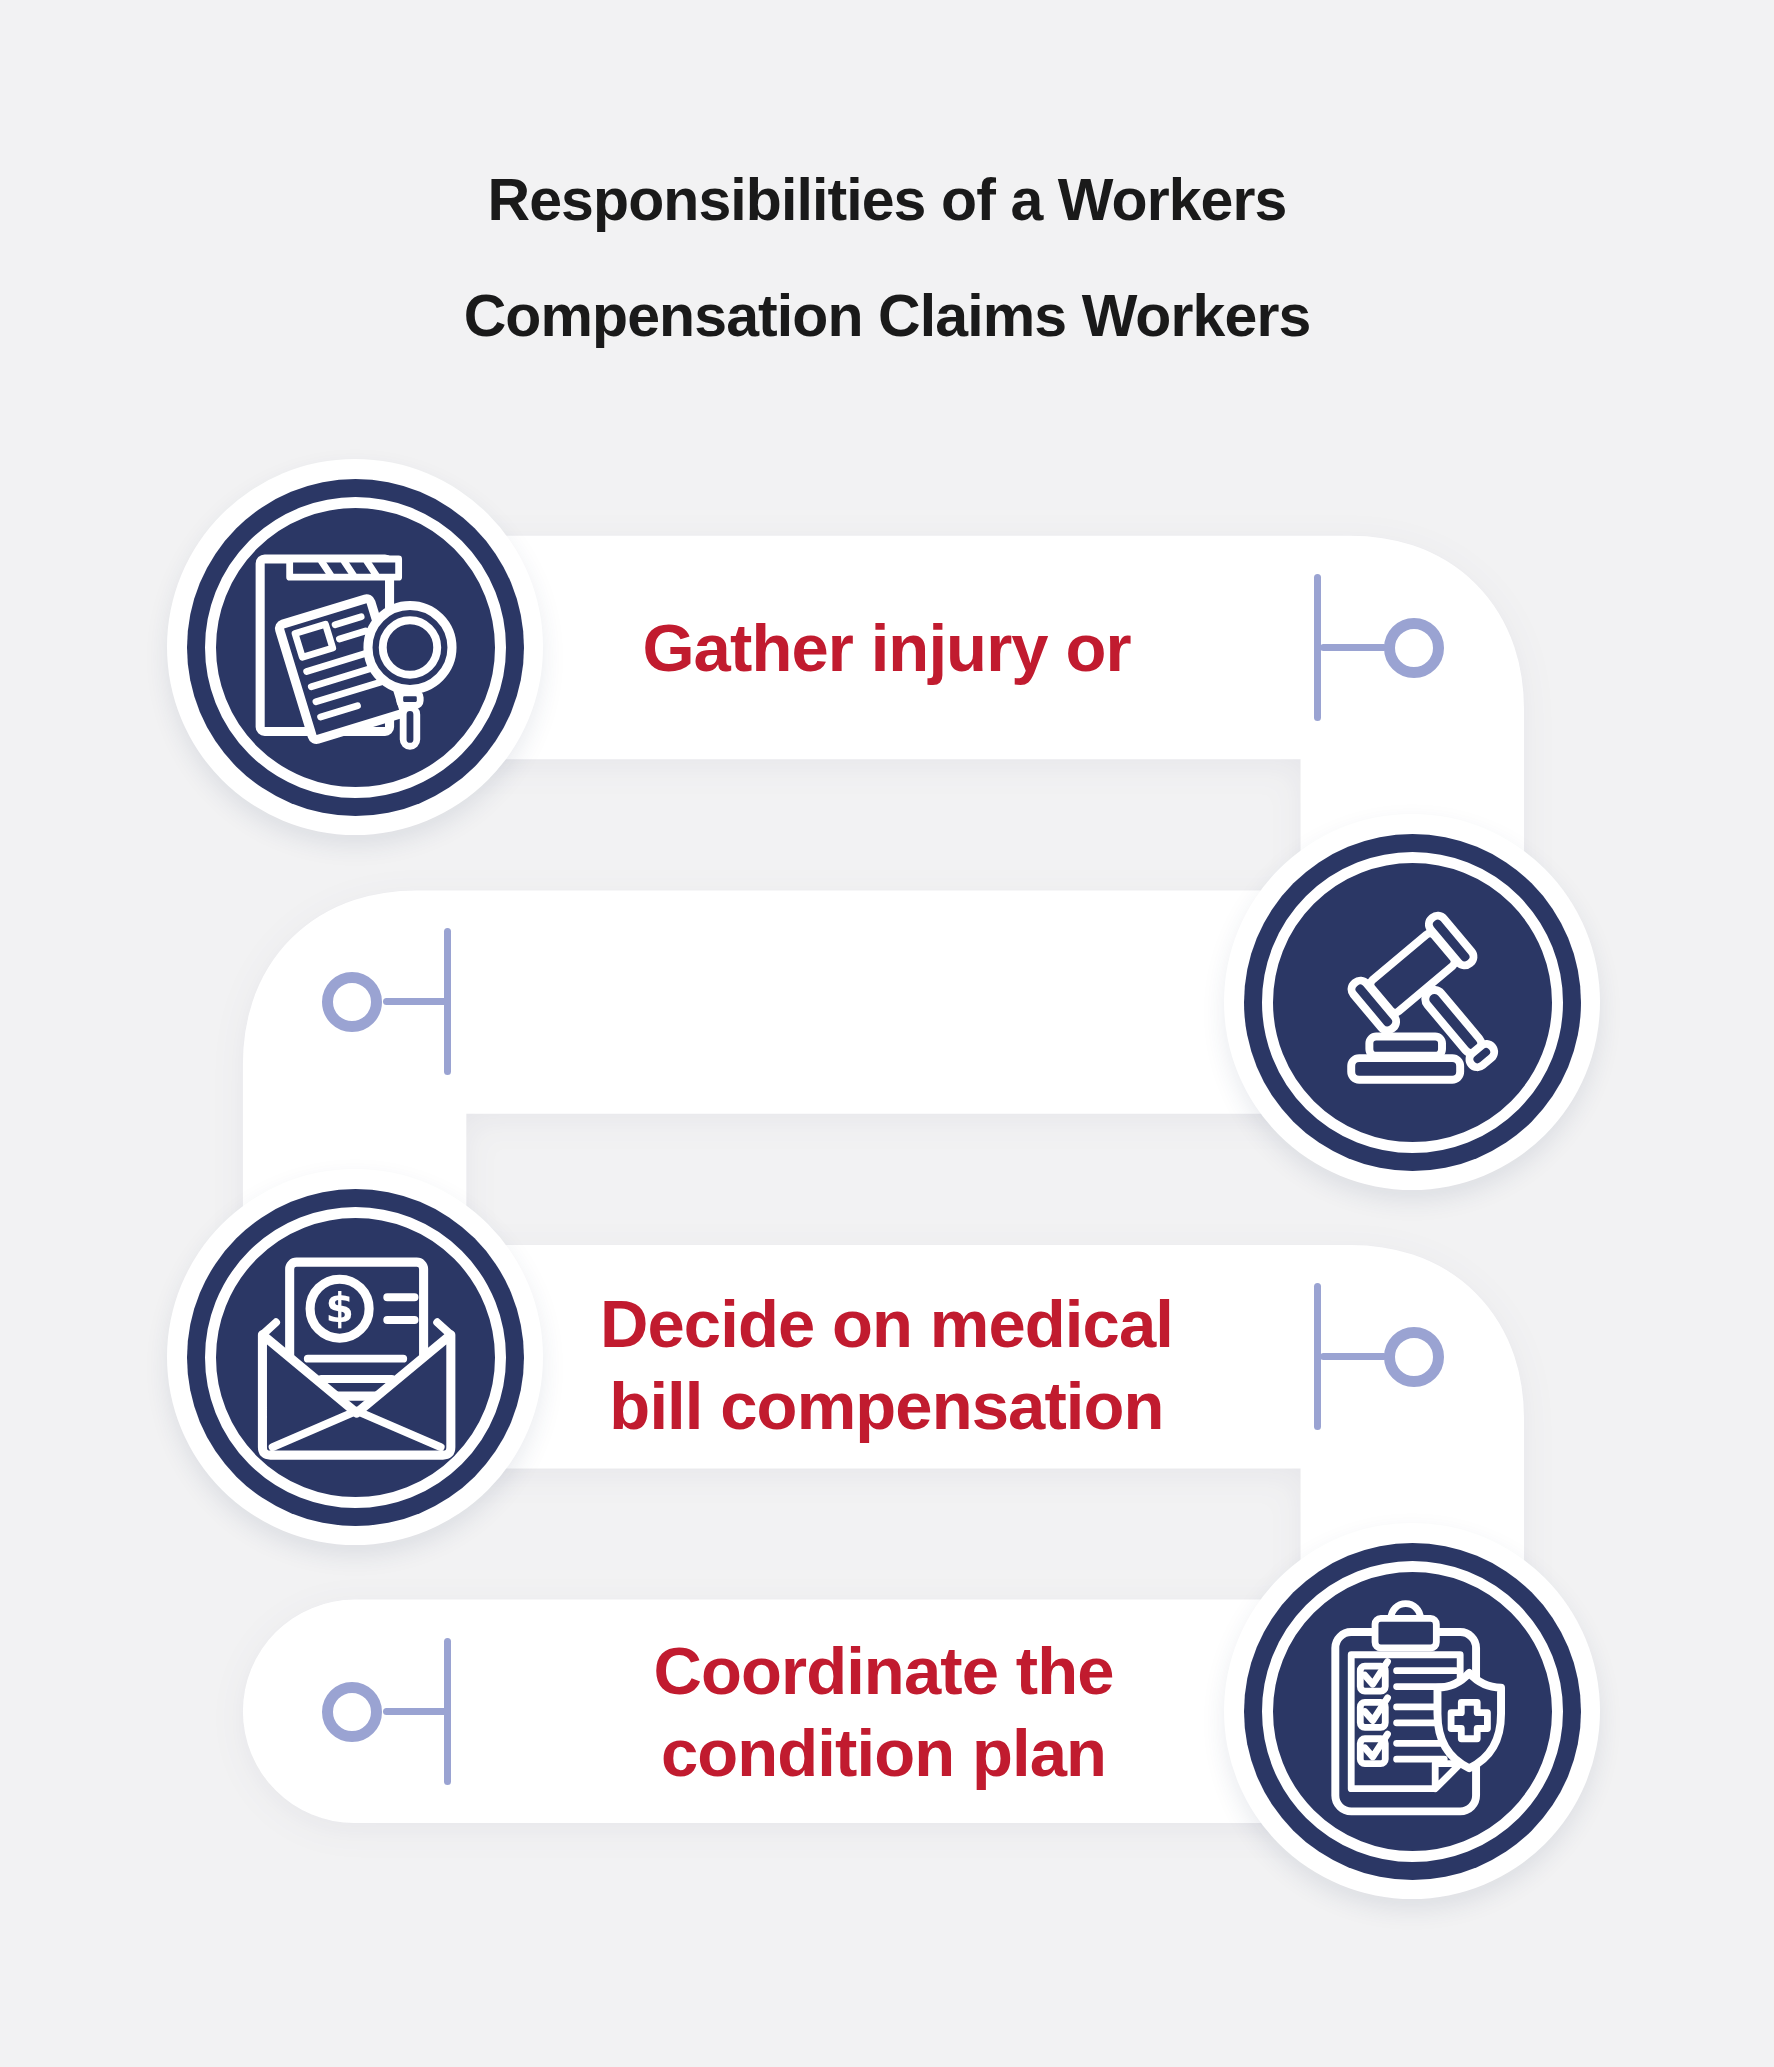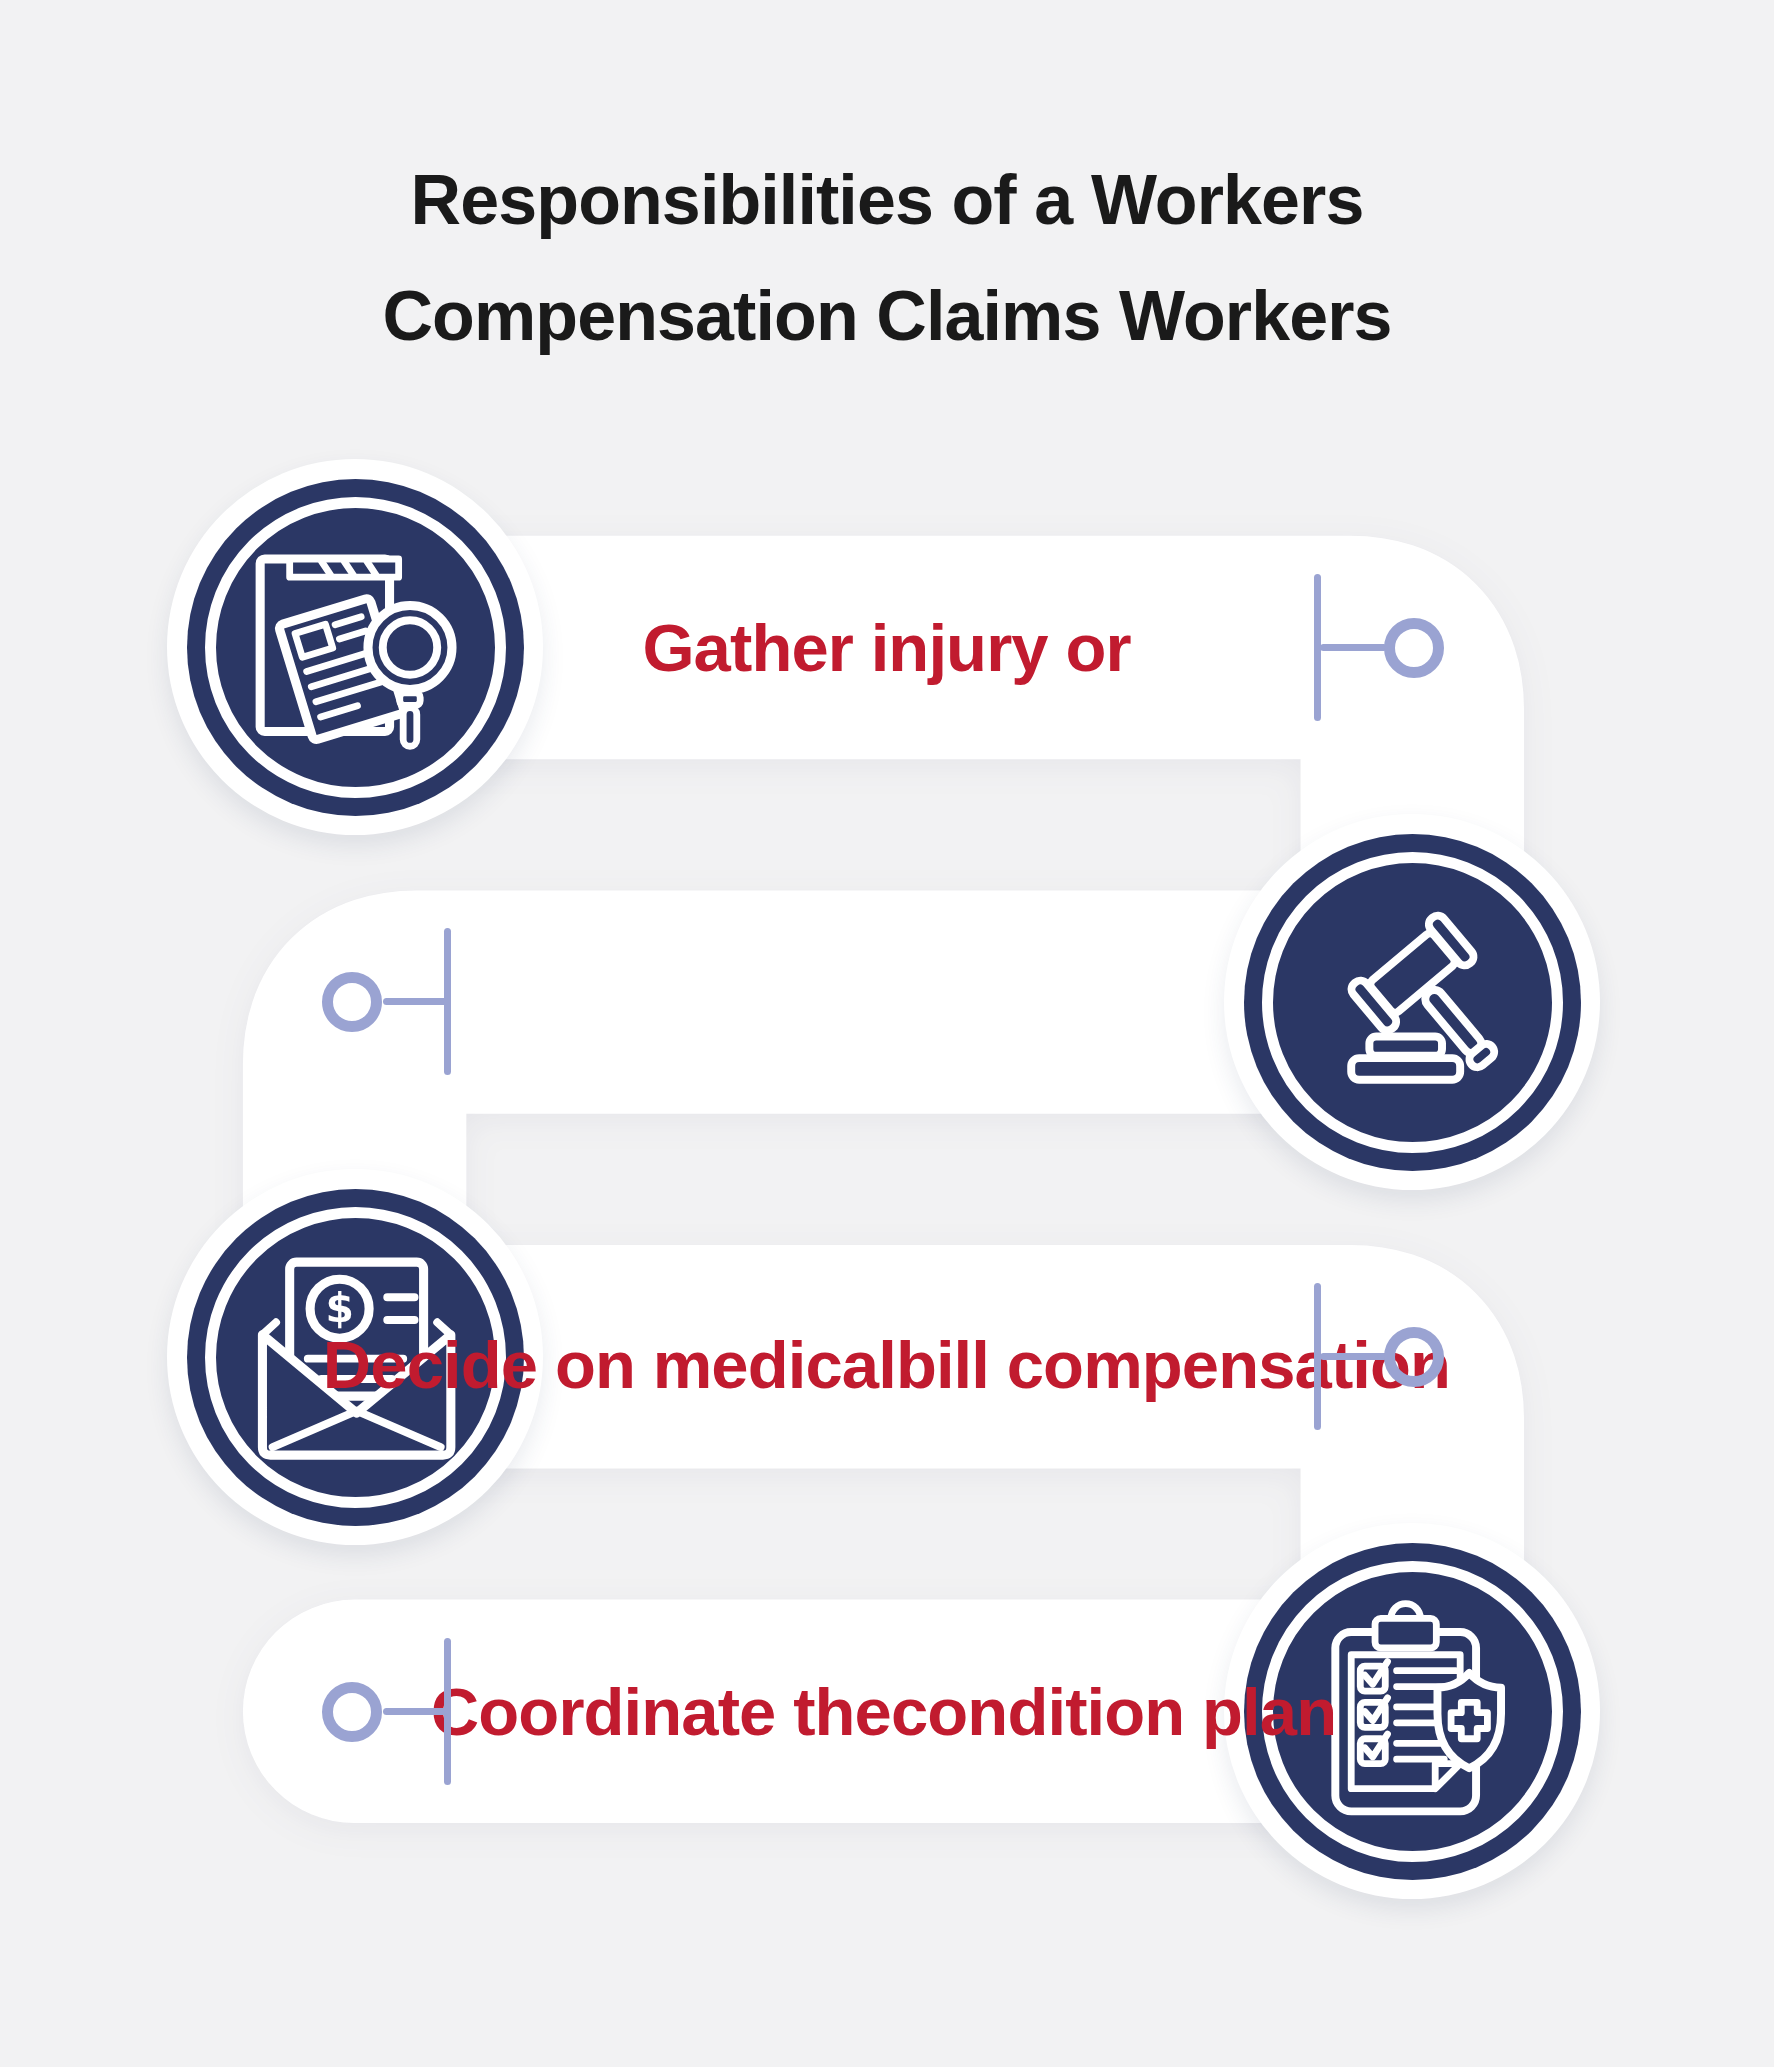--- a/index.html
+++ b/index.html
@@ -9,21 +9,21 @@
     width:1774px; height:2068px;
     background:#f2f2f3;
     overflow:hidden;
     font-family:"Liberation Sans", sans-serif;
   }
   
   .title {
     position:absolute; top:142px; left:0; width:1774px;
     text-align:center;
     color:#1a1a1a;
-    font-size:70px; line-height:116px; font-weight:bold;
+    font-size:59px; line-height:116px; font-weight:bold;
     letter-spacing:-0.9px;
   }
   
   .snake { position:absolute; top:0; left:0; filter:drop-shadow(0 7px 16px rgba(43,55,101,.06)); }
   .snake path { fill:none; stroke:#ffffff; stroke-width:252; stroke-linecap:round; stroke-linejoin:round; }
   
   .icon-badge {
     position:absolute; width:376px; height:376px; border-radius:50%;
     background:#ffffff; display:flex; align-items:center; justify-content:center;
     box-shadow:0 10.6px 23px rgba(43,55,101,.10);
@@ -38,21 +38,21 @@
     display:flex; align-items:center; justify-content:center;
   }
   .icon-inner svg { width:227px; height:227px; }
   .pos-1 { left:167px; top:459px; }
   .pos-2 { left:1224px; top:814px; }
   .pos-3 { left:167px; top:1169px; }
   .pos-4 { left:1224px; top:1523px; }
   
   .label {
     position:absolute; width:727px; height:195px;
-    display:flex; align-items:center; justify-content:center;
+    display:flex; flex-direction:column; align-items:center; justify-content:center;
     color:#c11b2f; font-weight:bold; font-size:67px; line-height:82px;
     letter-spacing:-0.9px; text-align:center; white-space:nowrap;
   }
   .lbl-1 { left:523px;  top:550px; }
   .lbl-2 { left:532px;  top:904px; }
   .lbl-3 { left:523px;  top:1267px; }
   .lbl-4 { left:520px;  top:1614px; }
   
   .connector { position:absolute; width:195px; height:177px; }
   .conn-1 { left:1286px; top:559px; }

